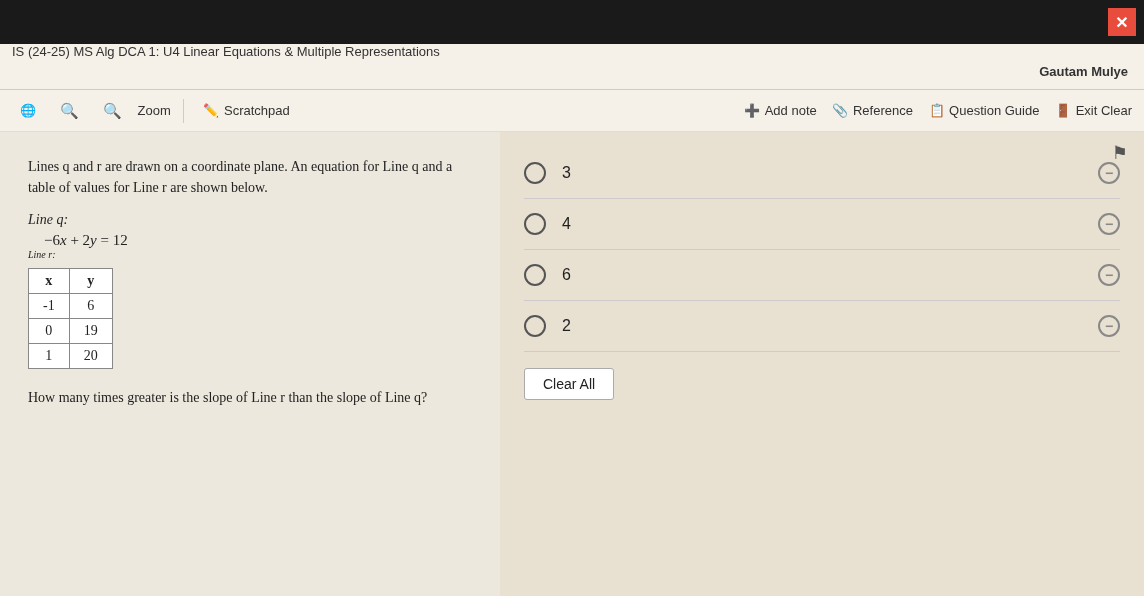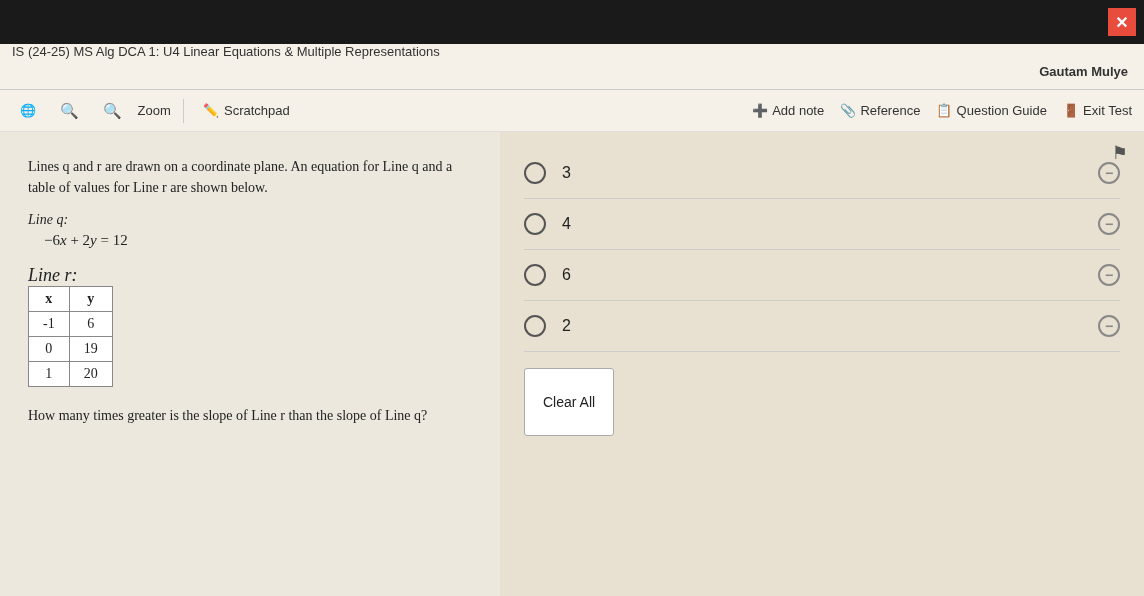--- a/index.html
+++ b/index.html
@@ -128,26 +128,27 @@
     }
     .line-label {
       font-size: 14px;
       color: #222;
       margin-bottom: 4px;
       font-style: italic;
     }
     .equation {
       font-size: 15px;
       color: #222;
-      margin-bottom: 16px;
+      margin-bottom: 0;
       margin-left: 16px;
     }
     .line-r-label {
-      font-size: 18px;
-      color: #222;
+      font-size: 10px;
+      color: #222;
+      margin-bottom: 8px;
       font-style: italic;
     }
     .table-container {
       margin-bottom: 18px;
     }
     table.data-table {
       border-collapse: collapse;
       font-size: 14px;
     }
     table.data-table th, table.data-table td {
@@ -226,21 +227,21 @@
       color: #888;
       font-size: 14px;
       font-weight: bold;
     }
 
     
     .clear-all-btn {
       margin-top: 16px;
       background: white;
       border: 1px solid #aaa;
-      padding: 25px 18px;
+      padding: 7px 18px;
       font-size: 14px;
       cursor: pointer;
       border-radius: 3px;
       color: #222;
       align-self: flex-start;
     }
 
     
     .zoom-icon {
       font-size: 15px;
@@ -283,21 +284,21 @@
     <button class="toolbar-right-btn">
       <span>📎</span>
       <span>Reference</span>
     </button>
     <button class="toolbar-right-btn">
       <span>📋</span>
       <span>Question Guide</span>
     </button>
     <button class="toolbar-right-btn">
       <span>🚪</span>
-      <span>Exit Test</span>
+      <span>Exit Clear</span>
     </button>
   </div>
 </div>
 
 <div class="main-content">
 
   <span class="flag-icon">⚑</span>
 
   <div class="left-panel">
     <p class="question-text">Lines q and r are drawn on a coordinate plane. An equation for Line q and a table of values for Line r are shown below.</p>

